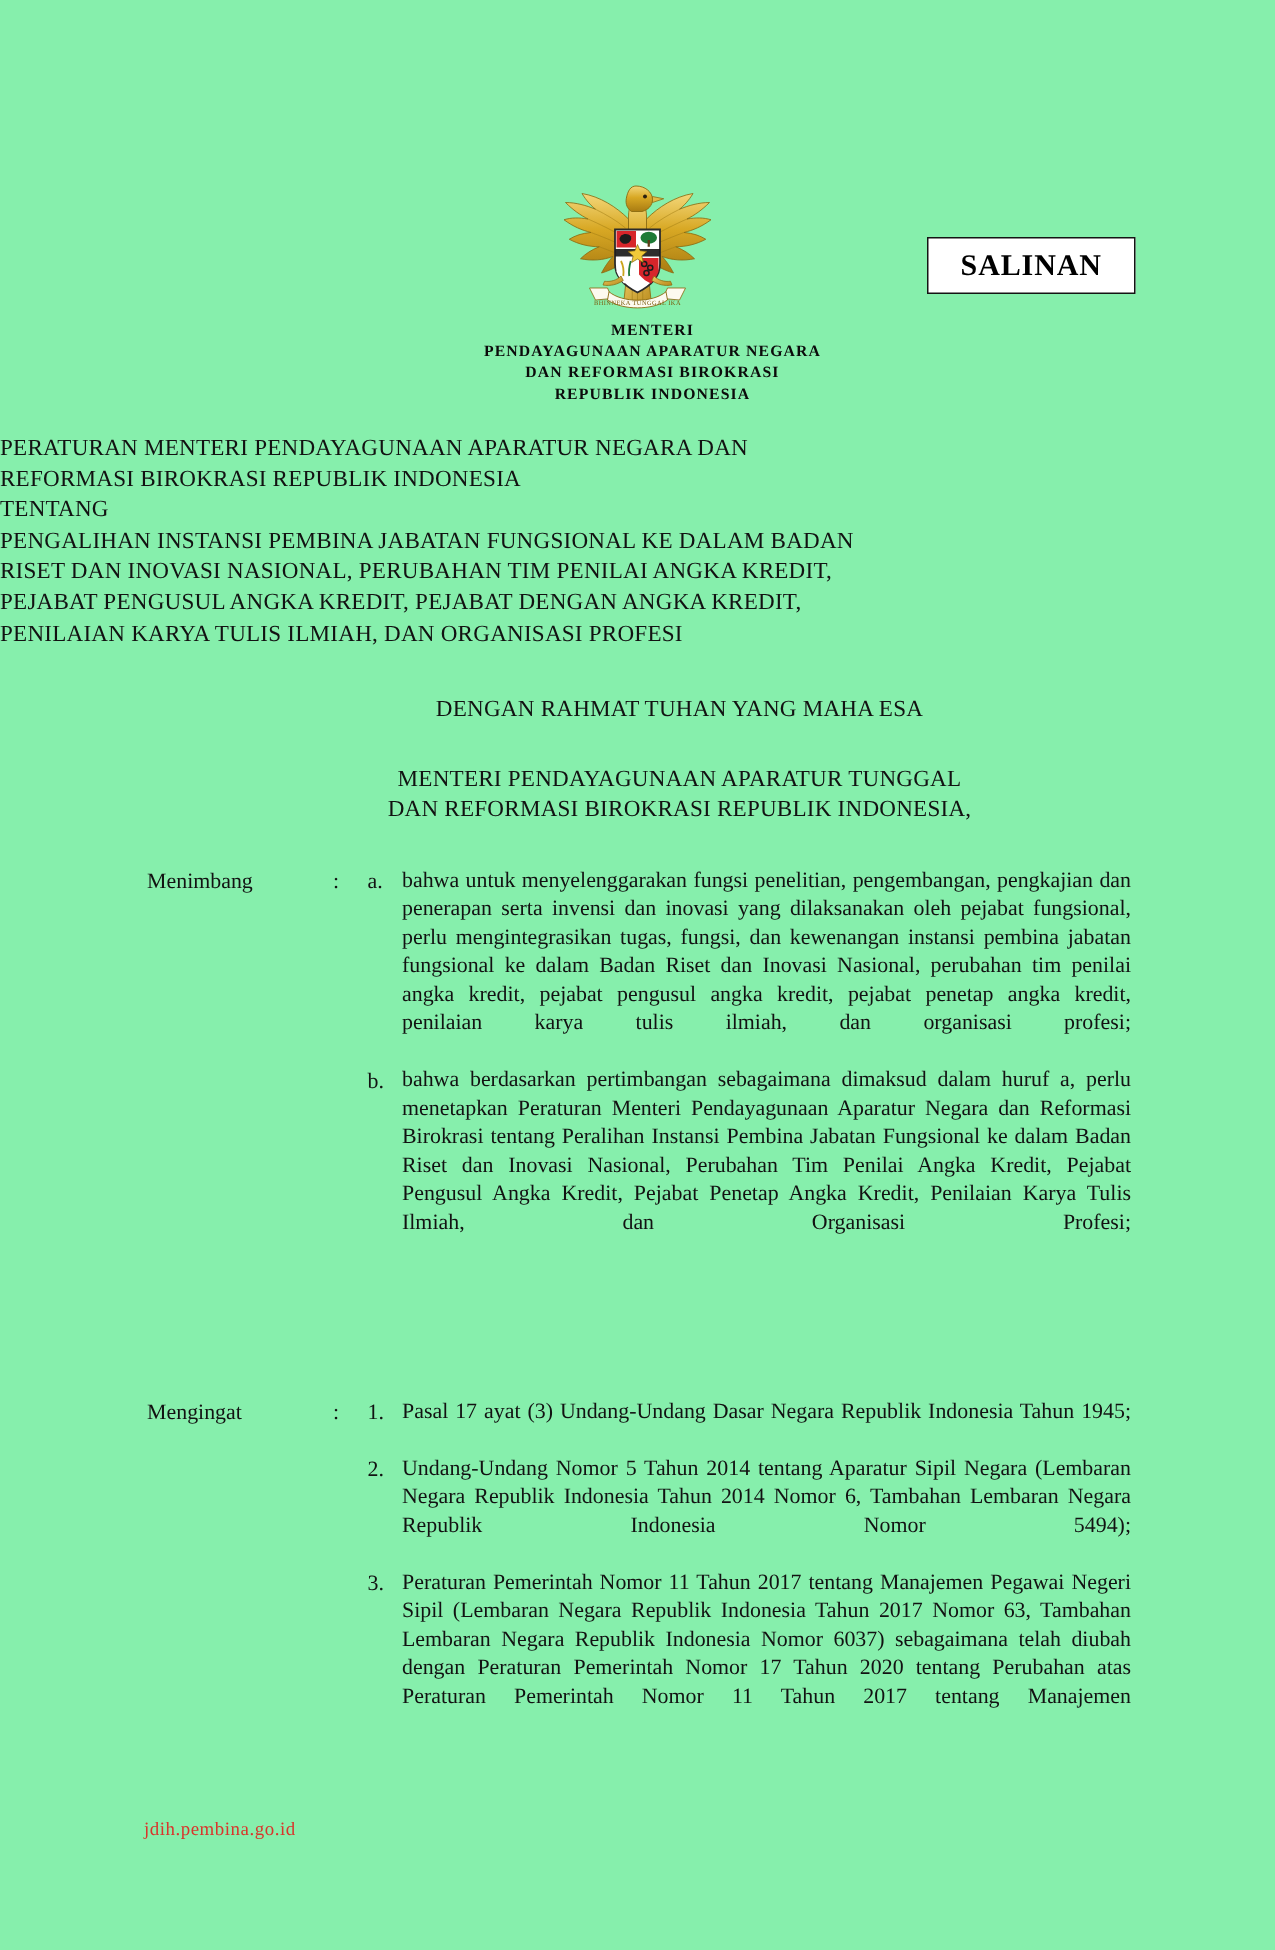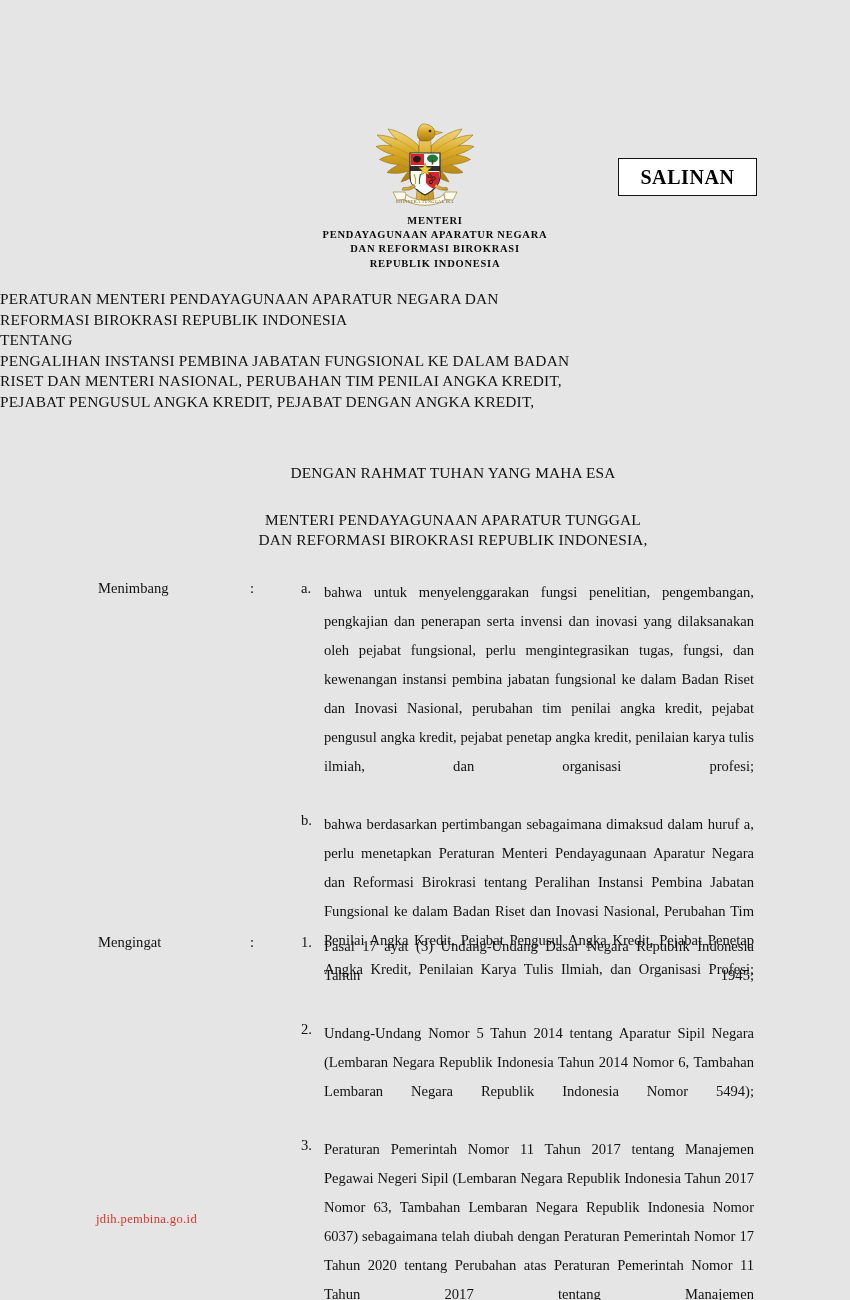--- a/index.html
+++ b/index.html
@@ -14,21 +14,21 @@
     font-family: "Liberation Serif", "DejaVu Serif", serif;
     color: #111111;
     overflow: hidden;
   }
 
   .page {
     position: absolute;
     inset: 0;
     width: 850px;
     height: 1300px;
-    background: #e5e5e5;
+    background: #86efac;
     text-decoration: underline;
   }
 
   
   .emblem-wrap {
     position: absolute;
     left: 371px;
     top: 117px;
     width: 108px;
     height: 98px;
@@ -113,21 +113,20 @@
 
   
   .clause {
     position: absolute;
     left: 98px;
     width: 656px;
   }
   .clause-row {
     display: flex;
     align-items: flex-start;
-    gap: 28px;
   }
   .clause-label {
     width: 124px;
     flex: 0 0 124px;
     font-size: 14.6px;
     line-height: 21.4px;
     color: #121212;
   }
   .clause-colon {
     width: 23px;
@@ -146,21 +145,21 @@
   .item-marker {
     width: 23px;
     flex: 0 0 23px;
     font-size: 14.6px;
     line-height: 21.4px;
     color: #121212;
   }
   .item-text {
     flex: 1 1 auto;
     font-size: 14.6px;
-    line-height: 29px;
+    line-height: 19px;
     color: #121212;
     text-align: justify;
     text-justify: inter-word;
     hyphens: none;
   }
   
   .item-text::after {
     content: "";
     display: inline-block;
     width: 100%;
@@ -275,22 +274,23 @@
     <div class="mh-line">PENDAYAGUNAAN APARATUR NEGARA</div>
     <div class="mh-line">DAN REFORMASI BIROKRASI</div>
     <div class="mh-line">REPUBLIK INDONESIA</div>
   </div>
 
   <div class="title-block">
     <div class="t-line">PERATURAN MENTERI PENDAYAGUNAAN APARATUR NEGARA DAN</div>
     <div class="t-line">REFORMASI BIROKRASI REPUBLIK INDONESIA</div>
     <div class="t-line">TENTANG</div>
     <div class="t-line">PENGALIHAN INSTANSI PEMBINA JABATAN FUNGSIONAL KE DALAM BADAN</div>
-    <div class="t-line">RISET DAN MENTERI NASIONAL, PERUBAHAN TIM PENILAI ANGKA KREDIT,</div>
+    <div class="t-line">RISET DAN INOVASI NASIONAL, PERUBAHAN TIM PENILAI ANGKA KREDIT,</div>
     <div class="t-line">PEJABAT PENGUSUL ANGKA KREDIT, PEJABAT DENGAN ANGKA KREDIT,</div>
+    <div class="t-line">PENILAIAN KARYA TULIS ILMIAH, DAN ORGANISASI PROFESI</div>
   </div>
 
   <div class="invocation">
     <div class="inv-line">DENGAN RAHMAT TUHAN YANG MAHA ESA</div>
     <div class="inv-gap"></div>
     <div class="inv-line">MENTERI PENDAYAGUNAAN APARATUR TUNGGAL</div>
     <div class="inv-line">DAN REFORMASI BIROKRASI REPUBLIK INDONESIA,</div>
   </div>
 
   <div class="clause" id="menimbang-section">

